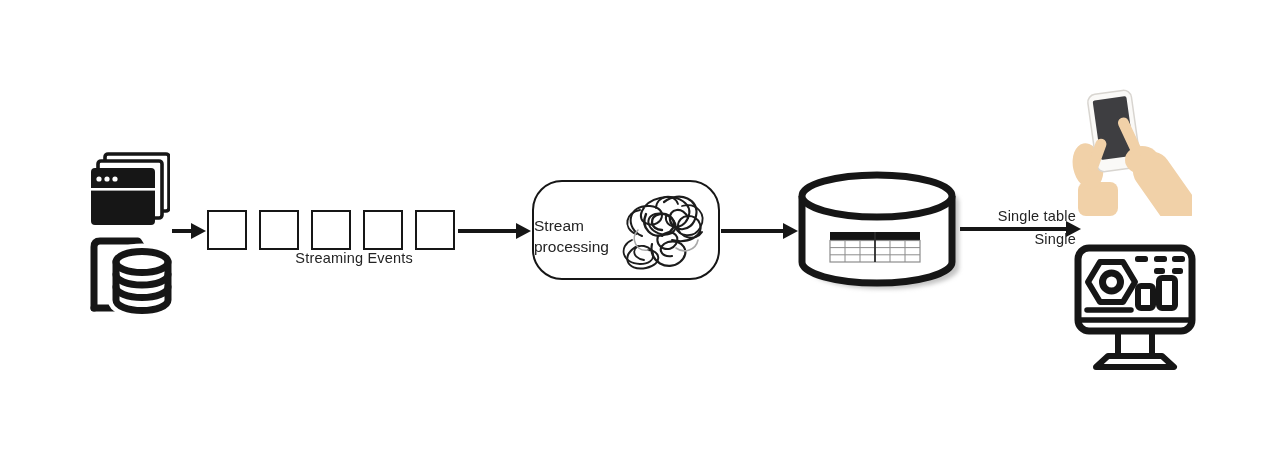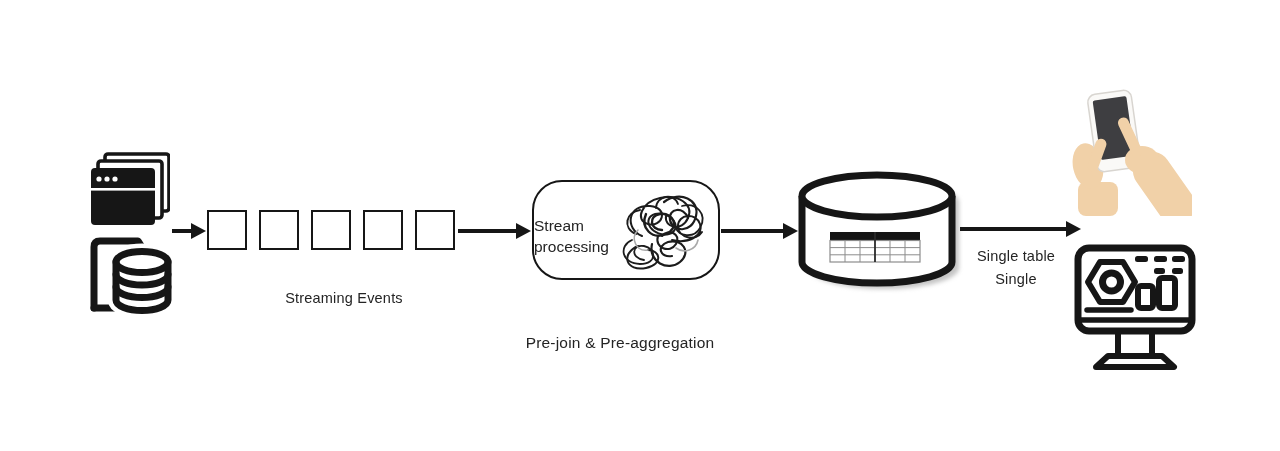--- a/index.html
+++ b/index.html
@@ -7,22 +7,22 @@
     --text:#242424;
     --bg:#ffffff;
   }
   html,body{margin:0;padding:0;background:var(--bg);}
   .canvas{
     position:relative;width:1280px;height:451px;background:var(--bg);
     overflow:hidden;font-family:"Liberation Sans", sans-serif;color:var(--text);
   }
   .abs{position:absolute;}
   .caption{
-    position:absolute;text-align:center;color:var(--text);
-    font-size:15.5px;letter-spacing:.2px;white-space:nowrap;margin-top:40px;
+    position:absolute;text-align:right;color:var(--text);
+    font-size:15.5px;letter-spacing:.2px;white-space:nowrap;
   }
   .caption.small{font-size:14.5px;}
   
   .queue-row{position:absolute;left:207px;top:210px;display:flex;gap:12px;}
   .event-box{
     width:40px;height:40px;border:2.4px solid var(--ink);background:#fff;box-sizing:border-box;
   }
   
   .arrow{position:absolute;height:16px;}
   .arrow .shaft{position:absolute;left:0;right:13px;top:6px;height:4px;background:var(--ink);}
@@ -77,21 +77,21 @@
     <div class="head"></div>
   </div>
 
   <div class="queue-row" id="queue-row">
       <div class="event-box"></div>
       <div class="event-box"></div>
       <div class="event-box"></div>
       <div class="event-box"></div>
       <div class="event-box"></div>
     </div>
-  <div class="caption small" style="left:254px;top:250px;width:180px">Streaming Events</div>
+  <div class="caption small" style="left:233px;top:250px;width:180px">Streaming Events</div>
 
   <div class="arrow" style="left:458px;top:223px;width:73px">
     <div class="shaft"></div>
     <div class="head"></div>
   </div>
 
   <div class="process-box"></div>
   <div class="process-title">
     <div>Stream</div>
     <div>processing</div>
@@ -111,21 +111,20 @@
       <path stroke-width="2" d="M26 62 C8 70,14 88,34 84 C52 80,48 66,36 66"></path>
       <ellipse stroke-width="2" cx="50" cy="40" rx="14" ry="10" transform="rotate(20 50 40)"></ellipse>
       <path stroke-width="2.1" d="M46 52 C42 64,58 70,64 60 C70 50,56 44,50 52"></path>
     </g>
     <g fill="none" stroke="#a9a9a9" stroke-linecap="round">
       <path stroke-width="1.6" d="M26 46 C18 54,24 68,36 66"></path>
       <path stroke-width="1.6" d="M64 64 C72 70,84 66,86 56"></path>
     </g>
   </svg>
 
-  <div class="caption" style="left:495px;top:294px;width:250px">Pre-join &amp; Pre-aggregation</div>
 
   <div class="arrow" style="left:721px;top:223px;width:77px">
     <div class="shaft"></div>
     <div class="head"></div>
   </div>
 
   <svg class="abs" style="left:791px;top:163px" width="178" height="136" viewBox="0 0 178 136">
     <defs>
       <filter id="soft" x="-20%" y="-20%" width="140%" height="140%">
         <feGaussianBlur stdDeviation="2"></feGaussianBlur>

